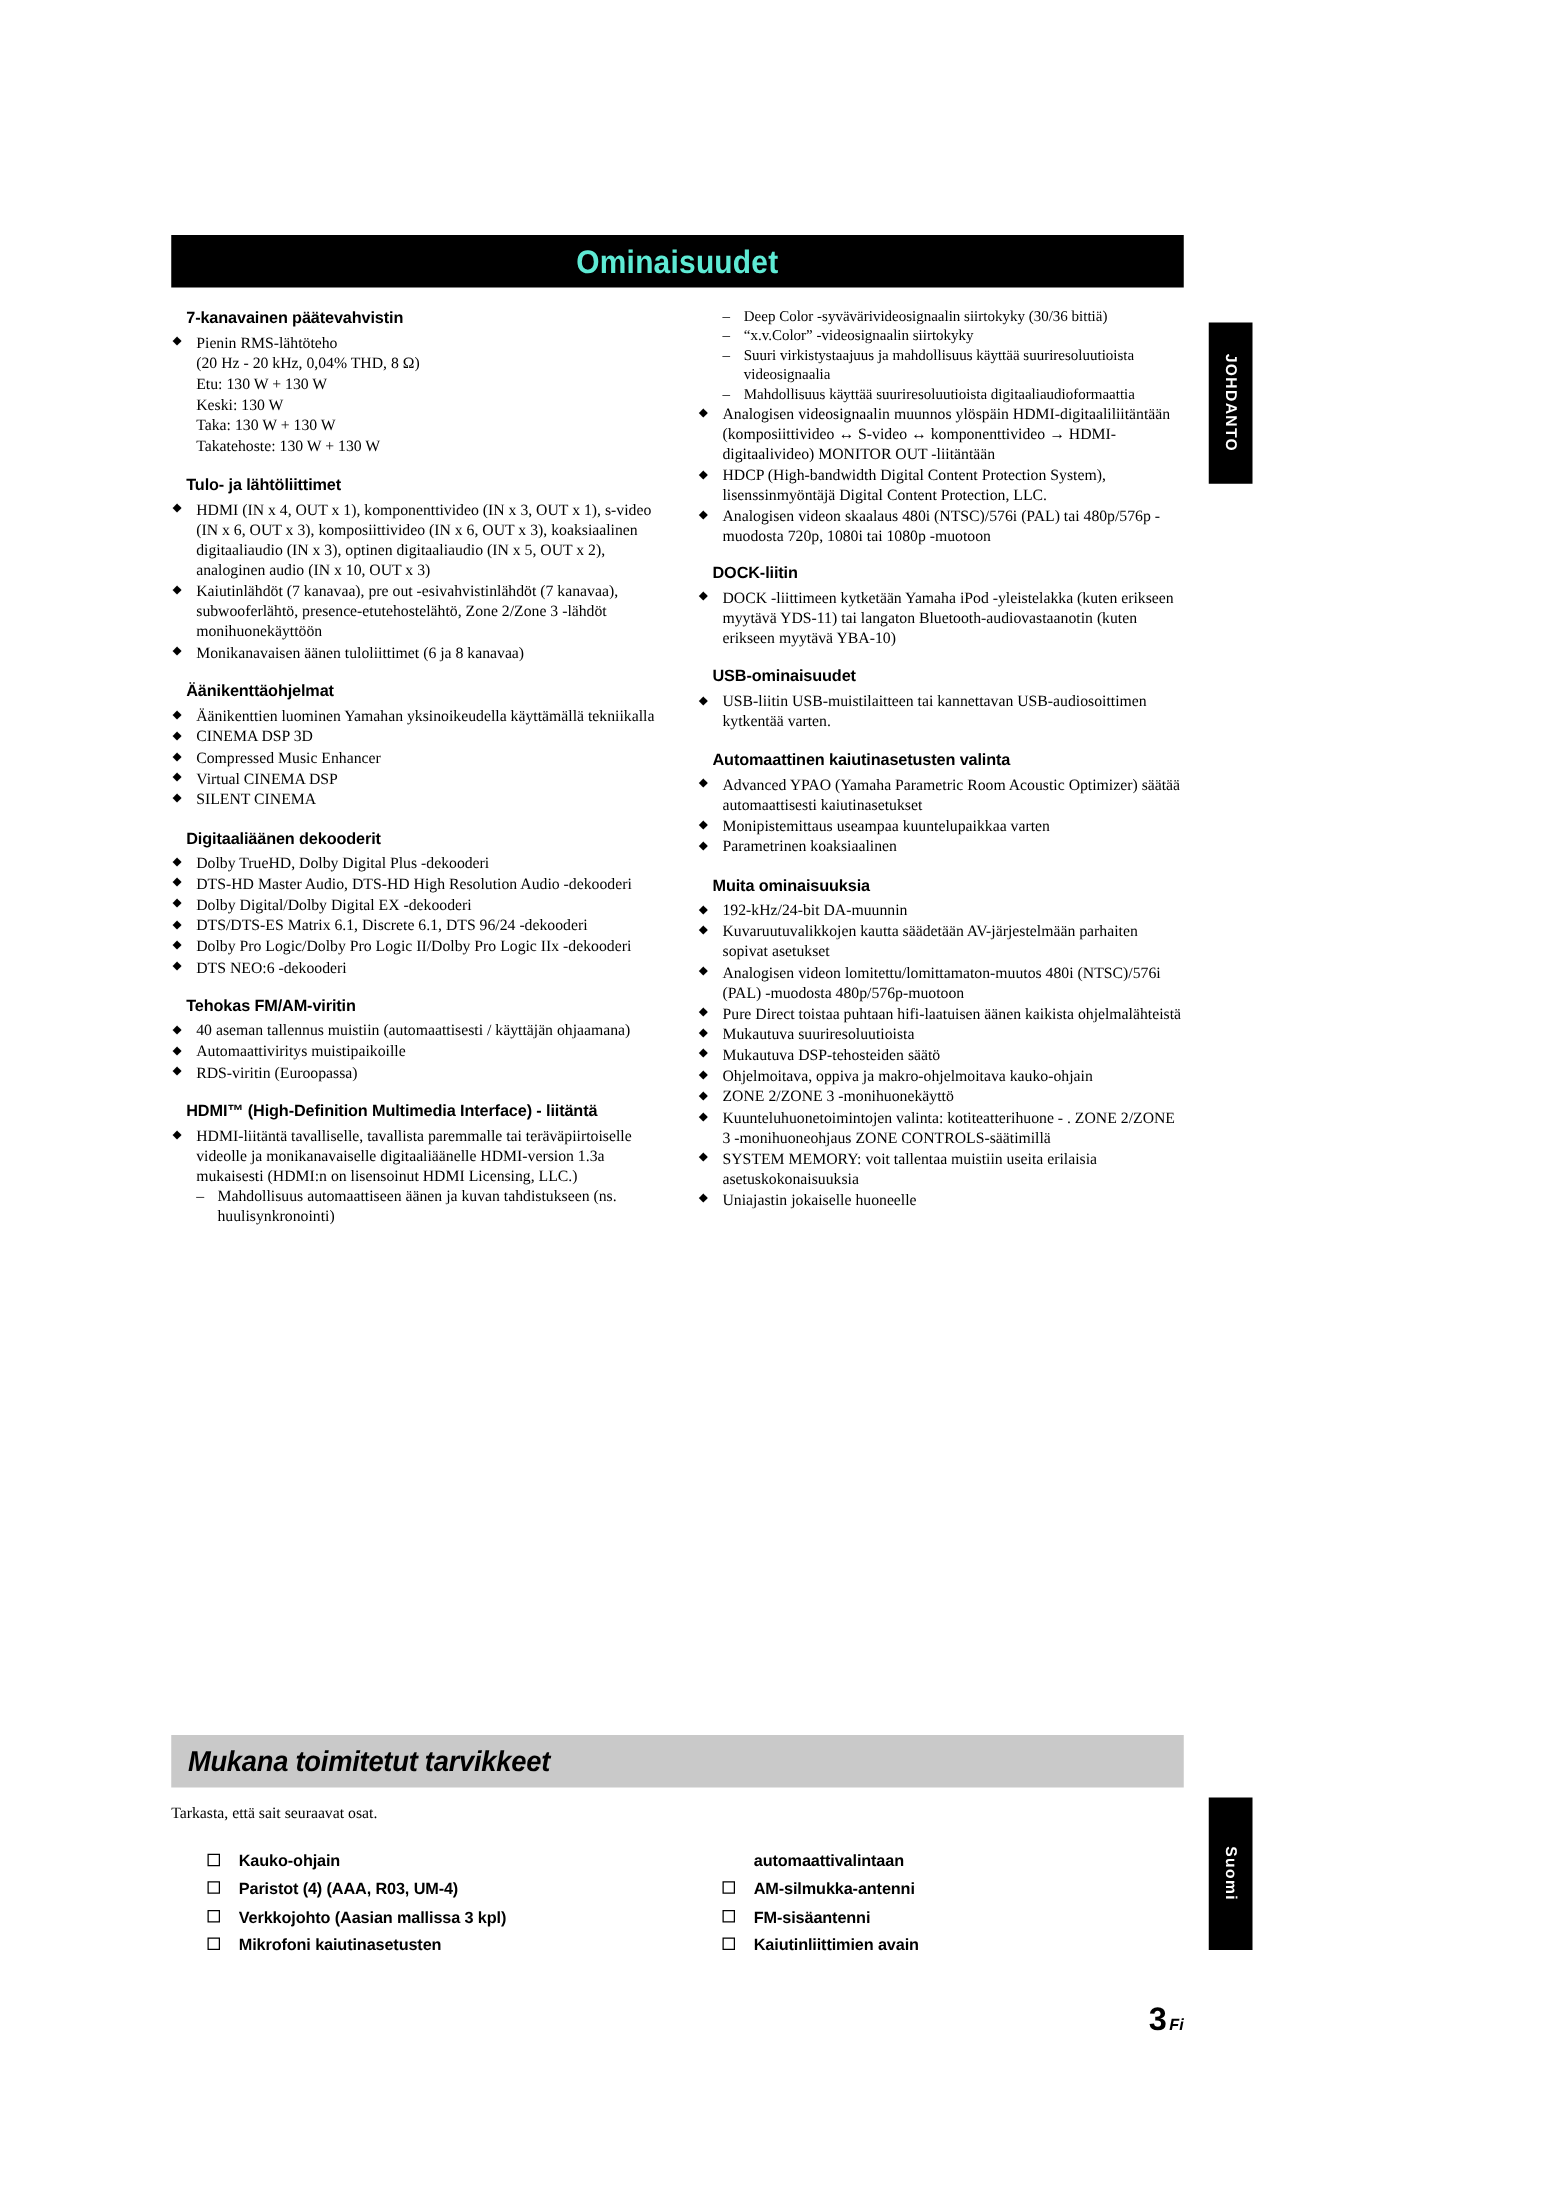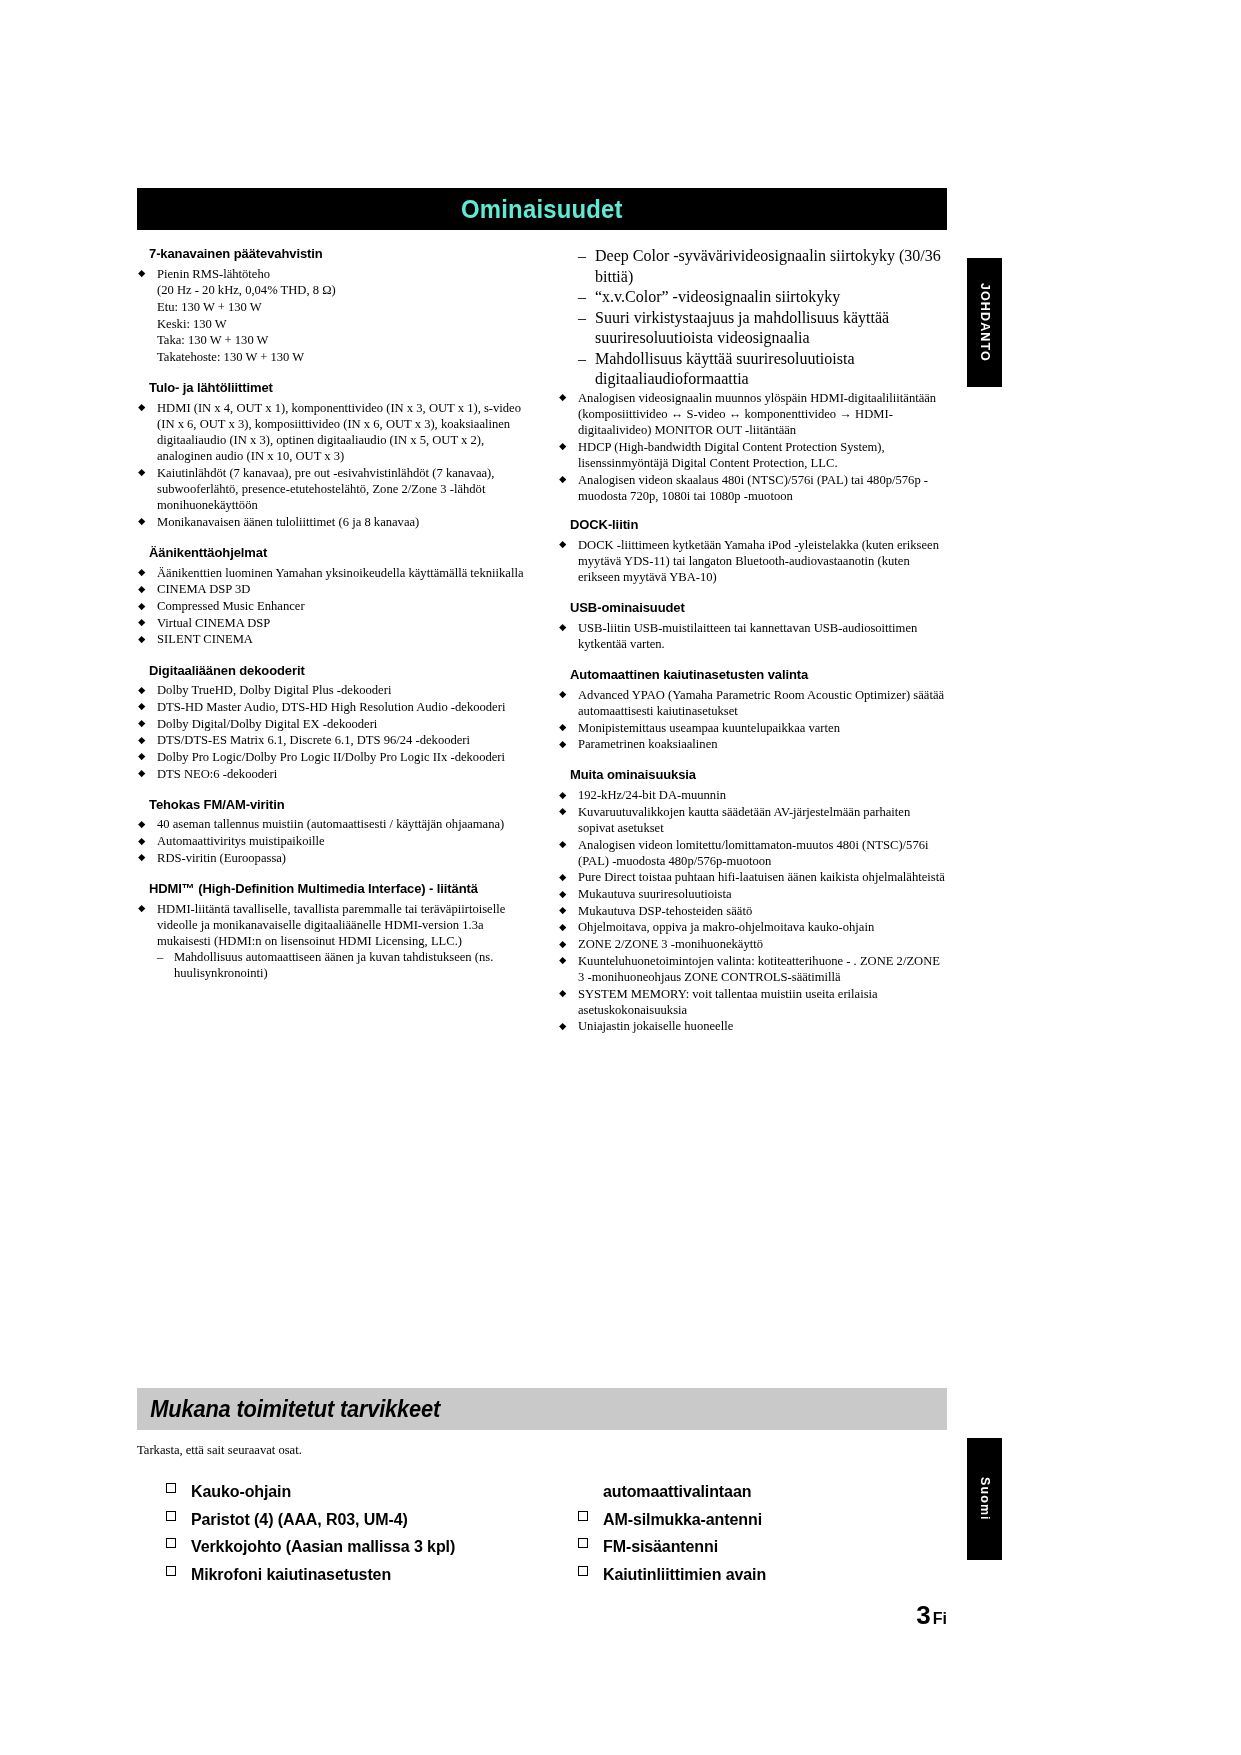--- a/index.html
+++ b/index.html
@@ -120,21 +120,21 @@
 
   
   .cont-dash {
     list-style: none;
     margin: 0;
     padding: 0 0 0 20px;
   }
   .cont-dash > li {
     position: relative;
     padding-left: 17px;
-    font-size: 16px;
+    font-size: 12px;
     line-height: 1.285;
   }
   .cont-dash > li::before {
     content: "\2013";
     position: absolute;
     left: 0;
     top: 0;
   }
 
   
@@ -178,21 +178,21 @@
     top: 0;
     width: 390px;
   }
   .acc-col-left  { left: 28px; }
   .acc-col-right { left: 440px; }
 
   .acc-item {
     position: relative;
     font-family: "Liberation Sans", sans-serif;
     font-weight: bold;
-    font-size: 16px;
+    font-size: 13px;
     line-height: 1.72;
     padding-left: 26px;
     letter-spacing: -0.1px;
   }
   .acc-item .box {
     position: absolute;
     left: 1px;
     top: 5px;
     width: 10px;
     height: 10px;
@@ -240,21 +240,22 @@
     text-align: right;
     font-family: "Liberation Sans", sans-serif;
   }
   .footer .pageno {
     font-weight: bold;
     font-size: 26px;
     vertical-align: baseline;
   }
   .footer .pagesuffix {
     font-weight: bold;
-    font-size: 16px;
+    font-size: 13px;
+    font-style: italic;
     margin-left: 2px;
   }
 </style>
 </head>
 <body>
 
 <div class="page">
 
   <div class="title-bar">
     <div class="title-text">Ominaisuudet</div>

